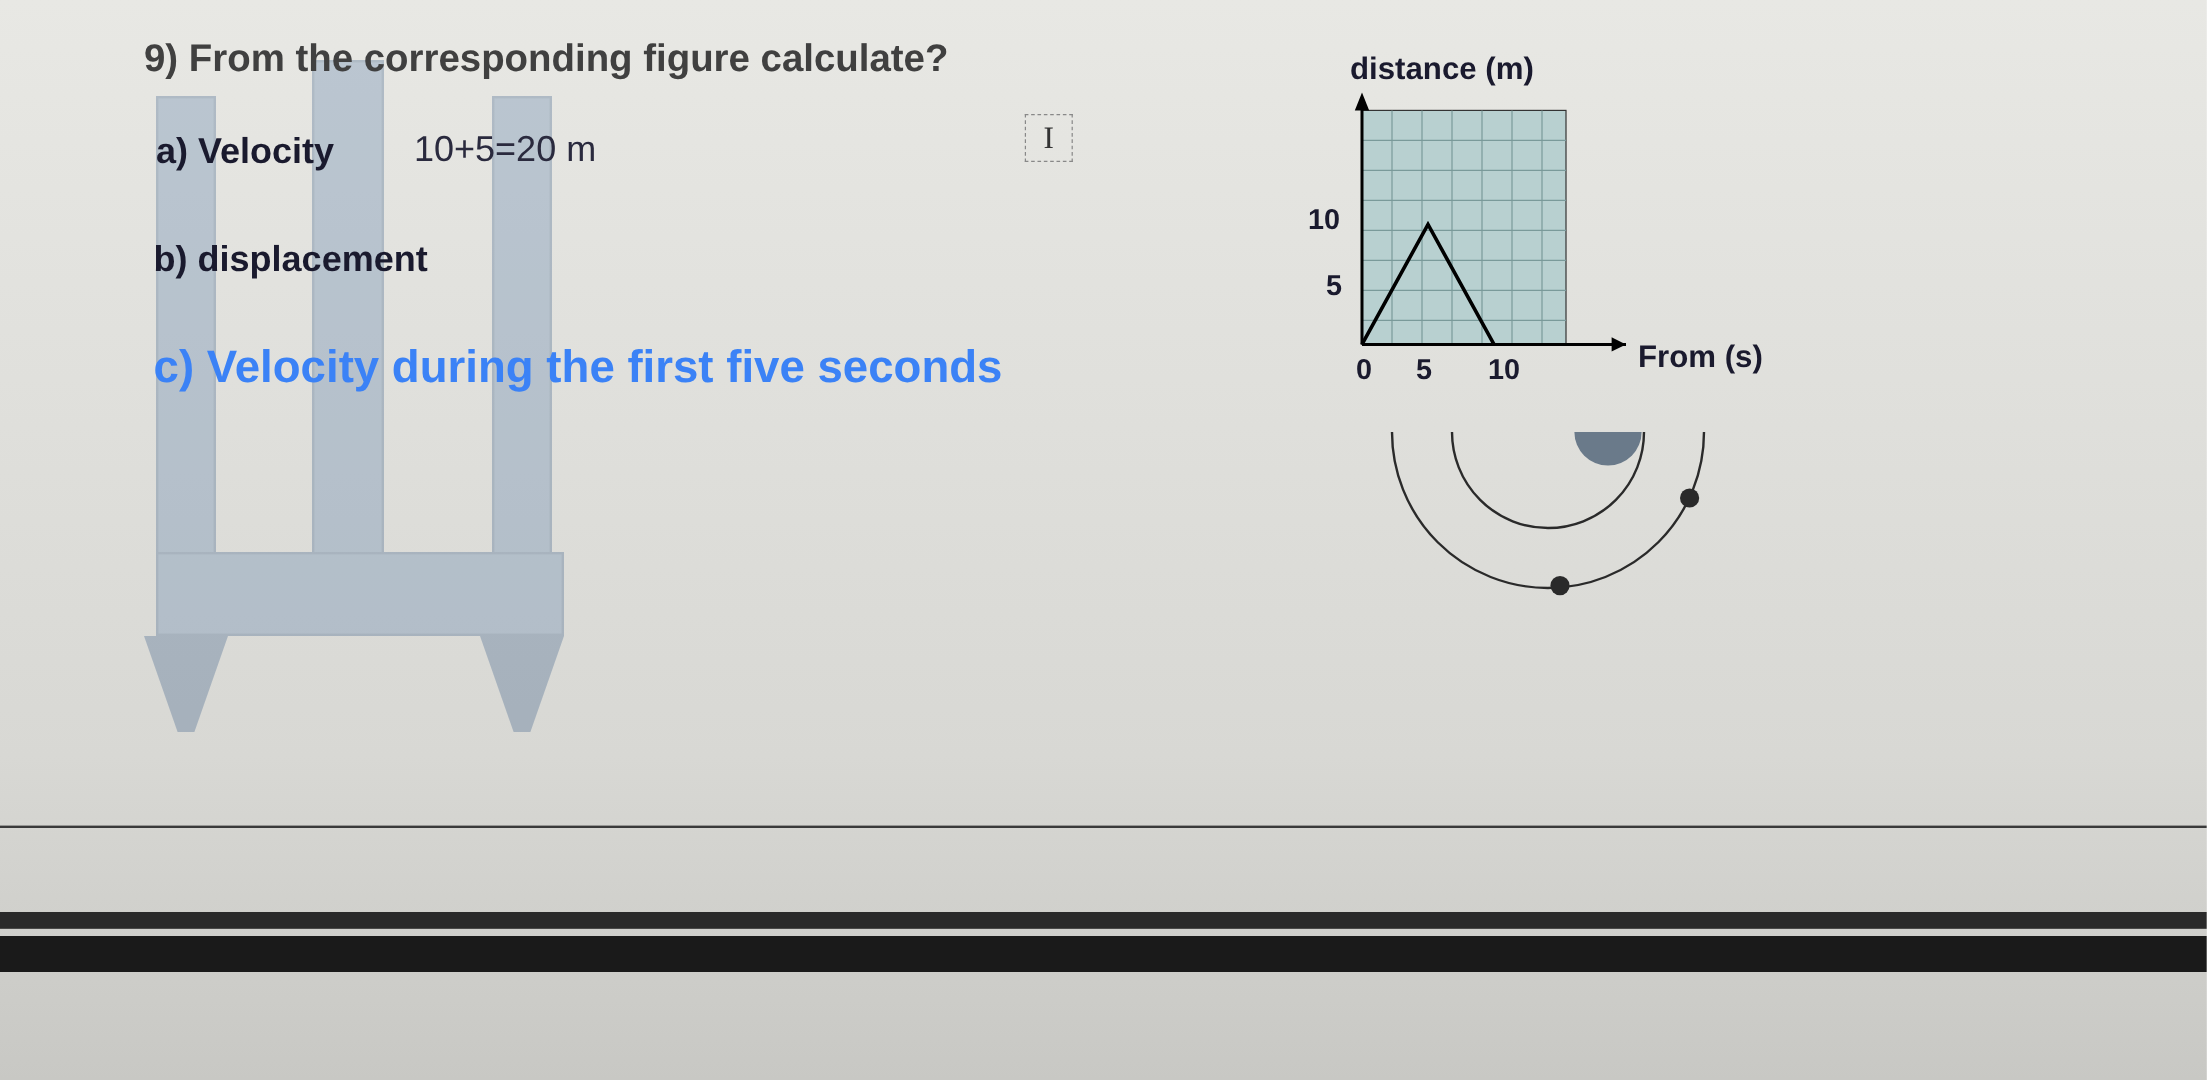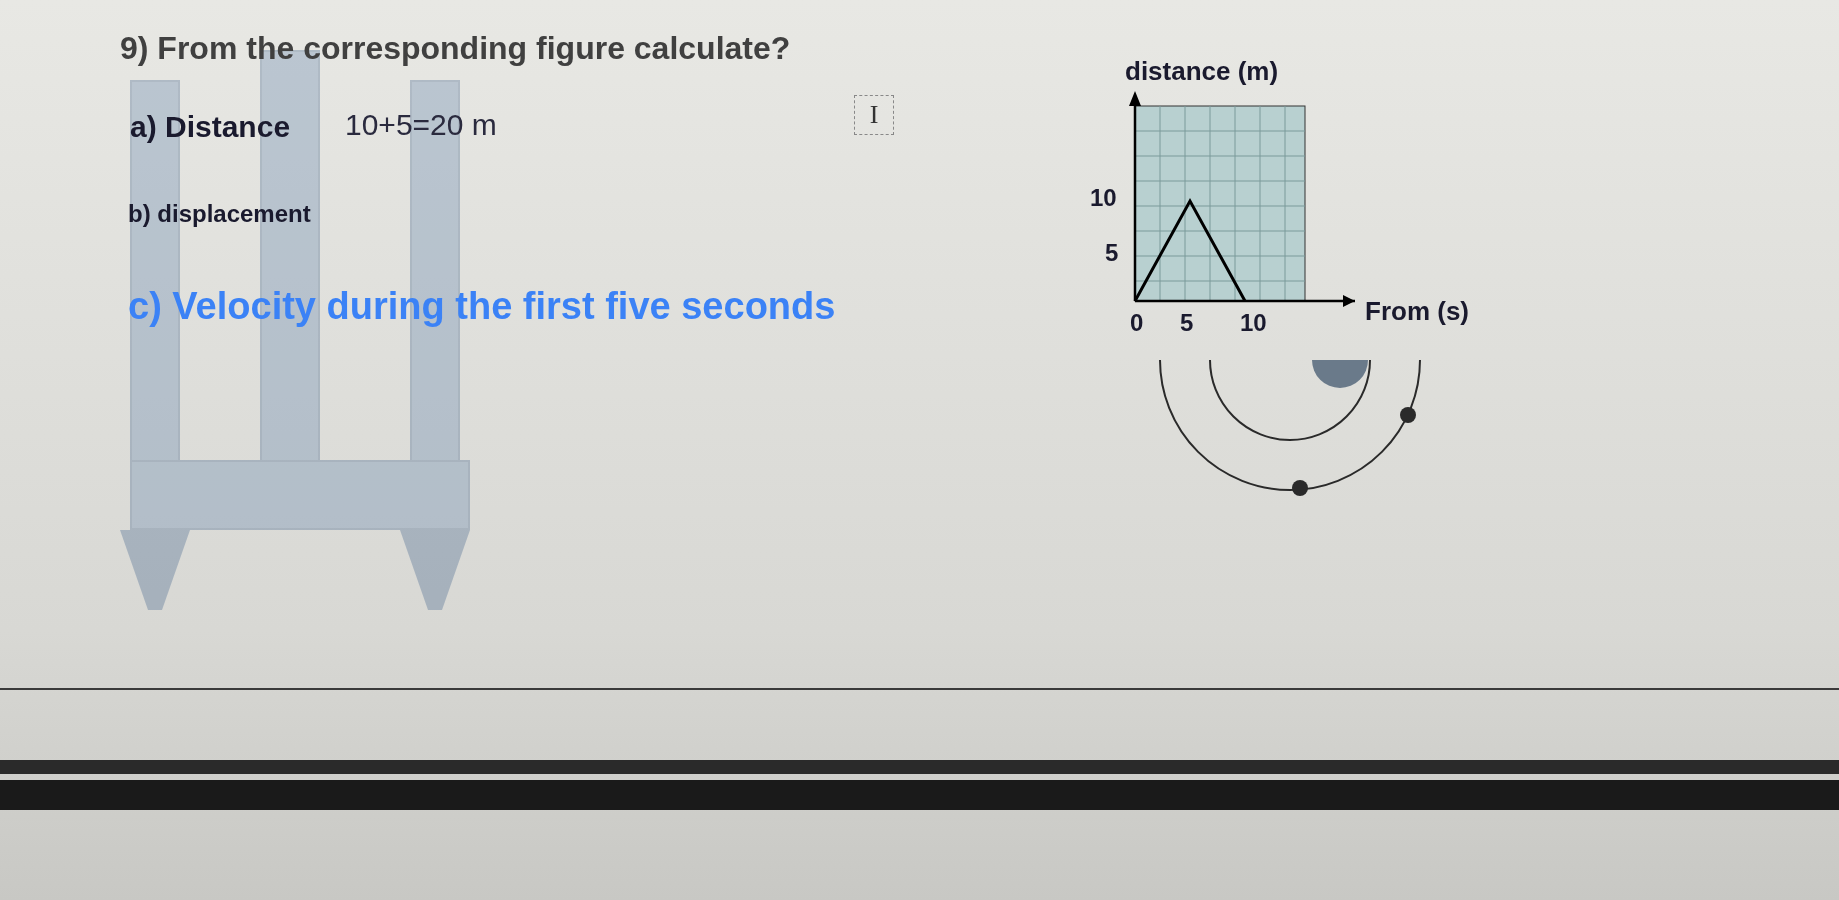--- a/index.html
+++ b/index.html
@@ -35,21 +35,21 @@
       position: absolute;
       top: 108px;
       left: 345px;
       font-size: 30px;
       color: #2a2a3e;
     }
     .item-b {
       position: absolute;
       top: 200px;
       left: 128px;
-      font-size: 24px;
+      font-size: 30px;
       font-weight: bold;
       color: #1a1a2e;
     }
     .item-c {
       position: absolute;
       top: 285px;
       left: 128px;
       font-size: 38px;
       font-weight: bold;
       color: #3b82f6;
@@ -121,21 +121,21 @@
       left: 290px;
       top: 480px;
       width: 70px;
       height: 80px;
       background: #4a6a90;
       clip-path: polygon(0 0, 100% 0, 60% 100%, 40% 100%);
     }
     
     .chart-container {
       position: absolute;
-      top: 56px;
+      top: 42px;
       left: 1075px;
       width: 400px;
       height: 300px;
     }
     .chart-ylabel {
       position: absolute;
       top: 0px;
       left: 50px;
       font-size: 26px;
       font-weight: bold;
@@ -238,21 +238,21 @@
   <div class="tube tube-bottom"></div>
   <div class="funnel-left"></div>
   <div class="funnel-right"></div>
 </div>
 
 <div class="question-title">
   <span>9)</span>
   <span>From the corresponding figure  calculate?</span>
 </div>
 
-<div class="item-a">a) Distance</div>
+<div class="item-a">a) Velocity</div>
 <div class="answer-a">10+5=20 m</div>
 
 <div class="item-b">b) displacement</div>
 
 <div class="item-c">c) Velocity during the first five seconds</div>
 
 <div class="cursor-box">I</div>
 
 <div class="chart-container">
   <div class="chart-ylabel">distance (m)</div>

